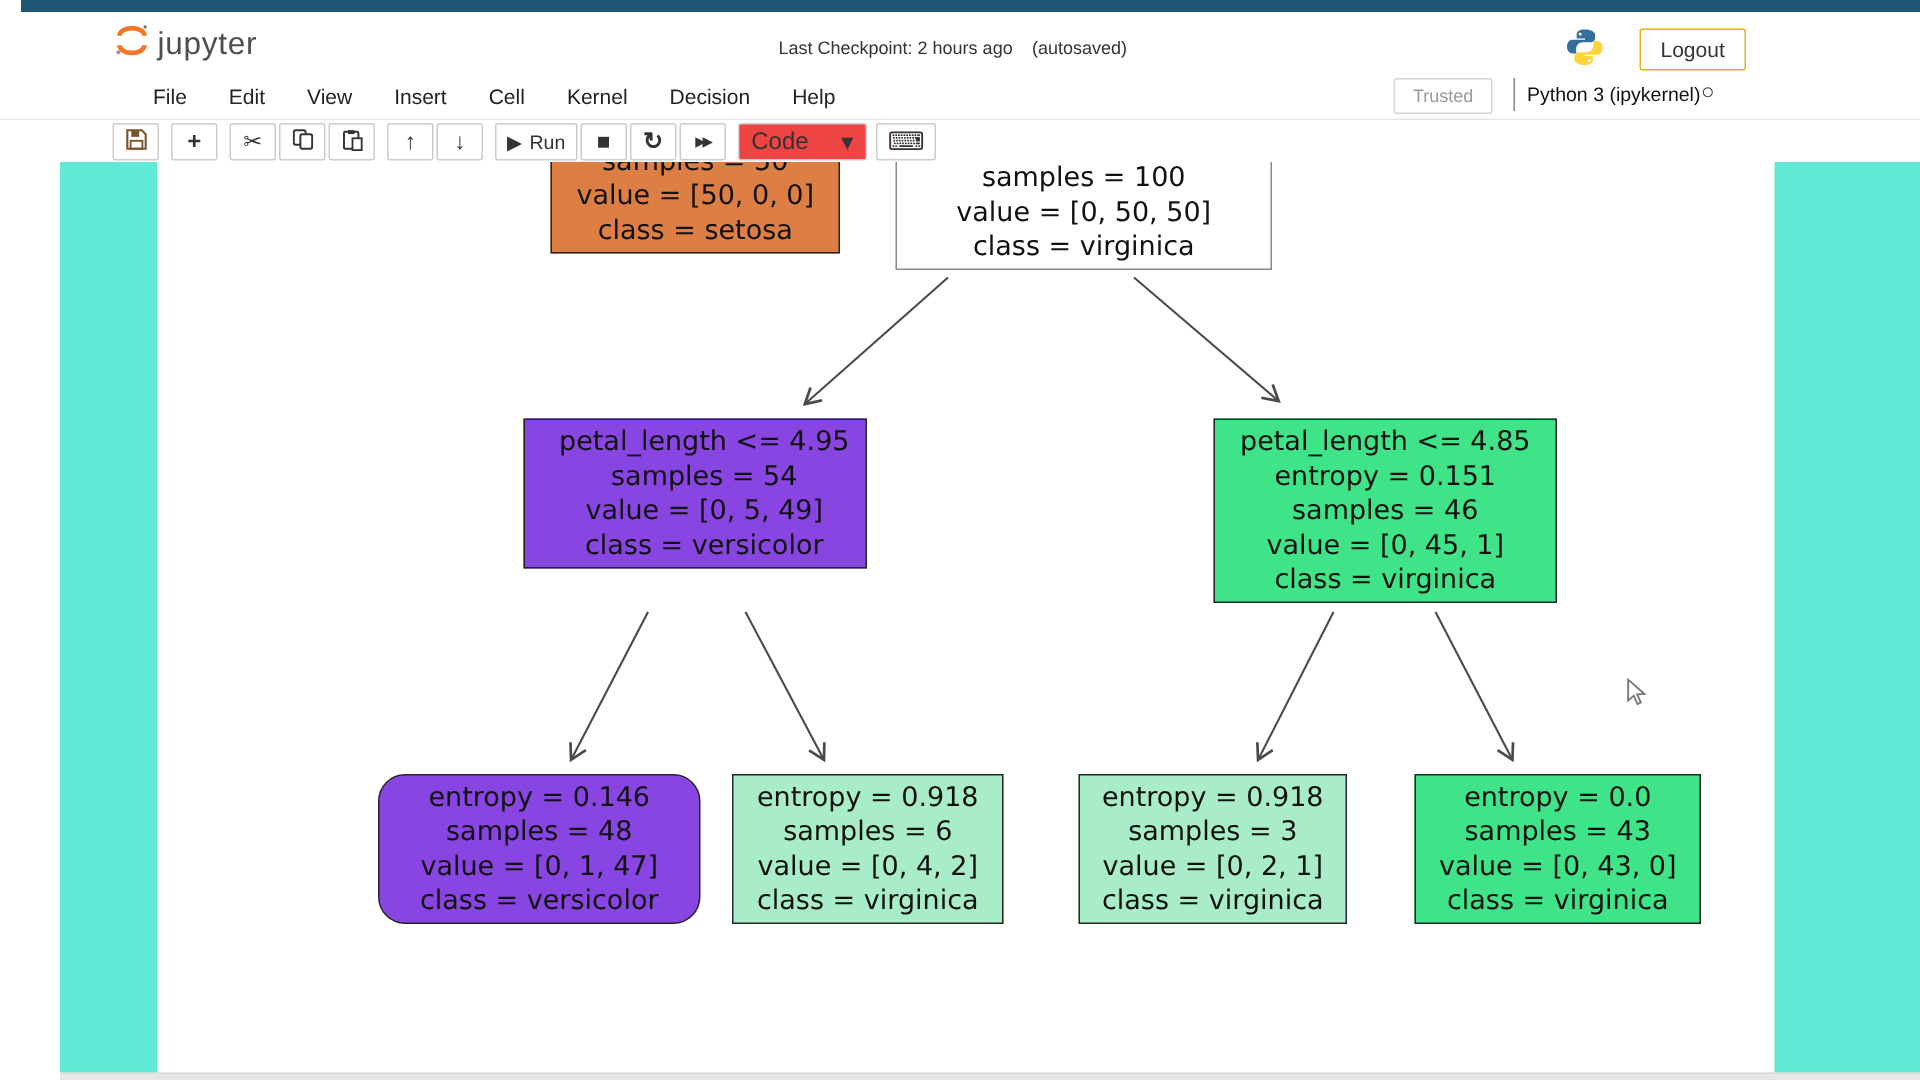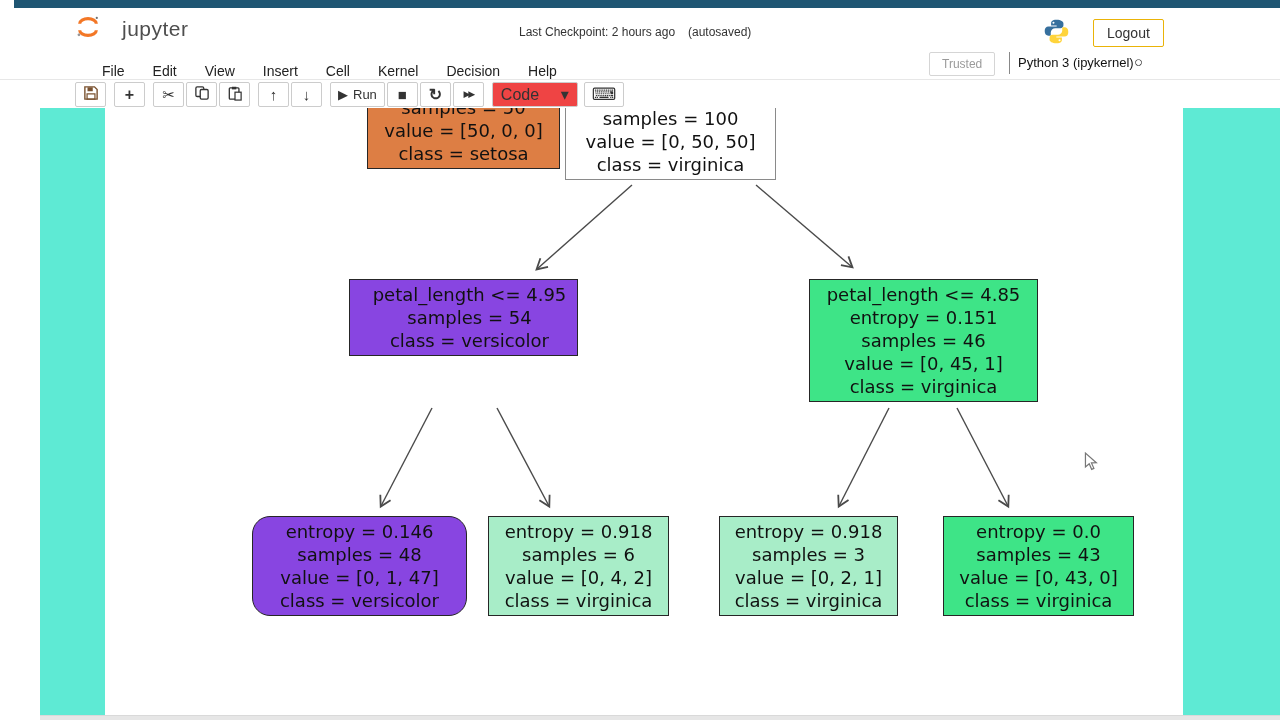--- a/index.html
+++ b/index.html
@@ -5,33 +5,33 @@
   * { margin:0; padding:0; box-sizing:border-box; }
   html,body { width:1280px; height:720px; overflow:hidden; background:#fff;
               font-family:"Liberation Sans", sans-serif; }
   .page { position:relative; width:1280px; height:720px; }
 
   
   .topstrip { position:absolute; top:0; left:14px; right:0; height:8px; background:#1f5673; }
 
   
   .header { position:absolute; top:8px; left:0; right:0; height:40px; background:#fff; }
-  .logo { position:absolute; left:76px; top:6px; display:flex; align-items:center; gap:22px; cursor:pointer; }
+  .logo { position:absolute; left:76px; top:6px; display:flex; align-items:center; gap:5px; cursor:pointer; }
   .logo-word { font-size:21px; color:#4e4e4e; letter-spacing:0.5px; }
   .nb-title { position:absolute; left:196px; top:12px; font-size:17px; color:#111; }
   .checkpoint { position:absolute; left:519px; top:17px; font-size:12px; color:#333; }
   .autosaved { position:absolute; left:688px; top:17px; font-size:12px; color:#333; }
   .pylogo { position:absolute; left:1043px; top:10px; }
   .logout { position:absolute; left:1093px; top:11px; padding:5px 13px; font-size:14px; color:#333;
             background:#fff; border:1px solid #eab308; border-radius:2px; cursor:pointer; }
 
   
   .menubar { position:absolute; top:48px; left:0; right:0; height:32px; background:#fff;
              border-bottom:1px solid #e7e7e7; }
-  .menus { position:absolute; left:88px; top:0; height:100%; display:flex; align-items:flex-end; }
+  .menus { position:absolute; left:88px; top:0; height:100%; display:flex; align-items:center; }
   .menu-item { font-size:14px; color:#222; padding:0 14px; cursor:pointer; }
   .trusted { position:absolute; left:929px; top:4px; padding:4px 12px; font-size:12px; color:#9a9a9a;
              border:1px solid #d5d5d5; border-radius:2px; background:#fff; }
   .kernel-sep { position:absolute; left:1009px; top:4px; width:1px; height:22px; background:#888; }
   .kernel-name { position:absolute; left:1018px; top:7px; font-size:13px; color:#111; }
   .kernel-ind { position:absolute; left:1134px; top:5px; font-size:15px; color:#333; }
 
   
   .toolbar { position:absolute; top:80px; left:0; right:0; height:28px; background:#fff; }
   .tools { position:absolute; left:75px; top:2px; display:flex; align-items:center; }
@@ -193,29 +193,30 @@
         <line x1="849" y1="300" x2="799" y2="398" stroke="#4a4a4a" stroke-width="1.4" marker-end="url(#arr)"></line>
         <line x1="917" y1="300" x2="968" y2="398" stroke="#4a4a4a" stroke-width="1.4" marker-end="url(#arr)"></line>
       </svg>
 
       <div class="tnode" style="left: 327px; top: -16px; width: 193px; background-color: rgb(221, 126, 68);">
         <div>samples = 50</div>
         <div>value = [50, 0, 0]</div>
         <div>class = setosa</div>
       </div>
 
-      <div class="tnode rootnode" style="left:525px; top:-26px; width:211px;">
+      <div class="tnode rootnode" style="left:557px; top:-26px; width:251px;">
         <div>samples = 100</div>
         <div>value = [0, 50, 50]</div>
         <div>class = virginica</div>
       </div>
 
       <div class="tnode" style="left: 309px; top: 171px; width: 229px; background-color: rgb(136, 69, 225); padding-left: 12px;">
         <div>petal_length &lt;= 4.95</div>
         <div>samples = 54</div>
+        <div>value = [0, 5, 49]</div>
         <div>class = versicolor</div>
       </div>
 
       <div class="tnode" style="left: 769px; top: 171px; width: 229px; background-color: rgb(62, 228, 135);">
         <div>petal_length &lt;= 4.85</div>
         <div>entropy = 0.151</div>
         <div>samples = 46</div>
         <div>value = [0, 45, 1]</div>
         <div>class = virginica</div>
       </div>

